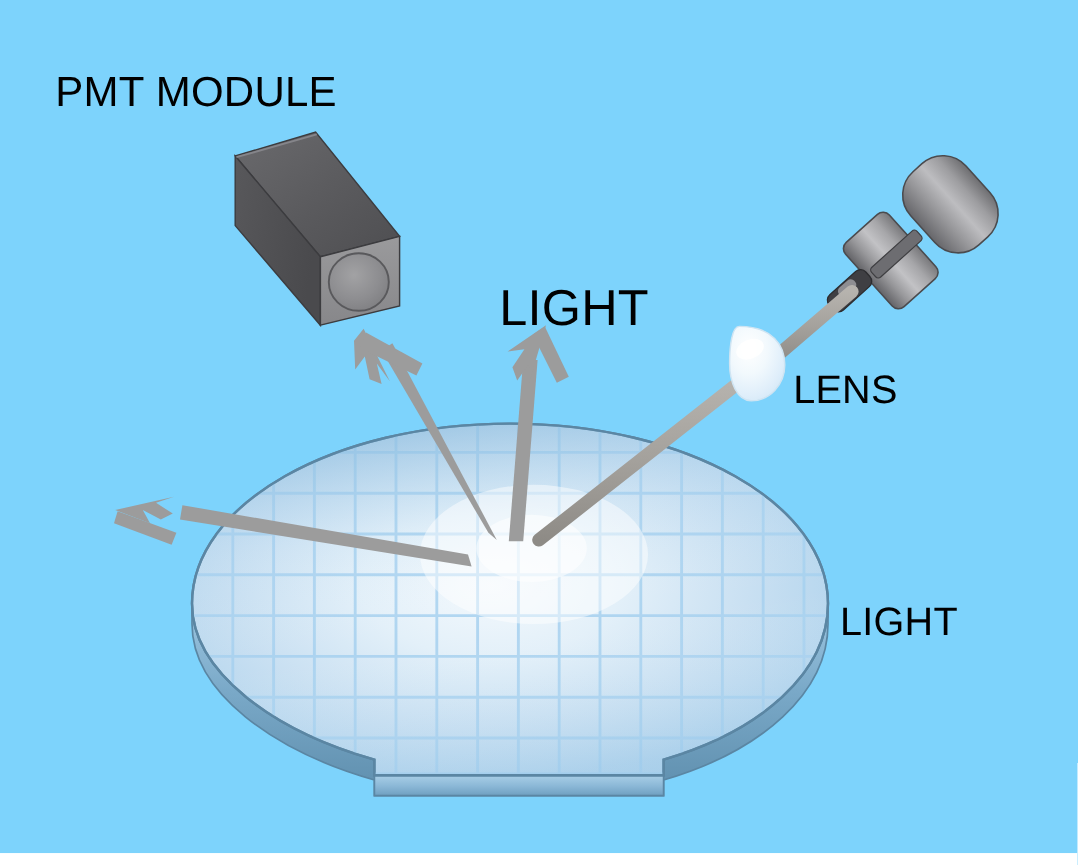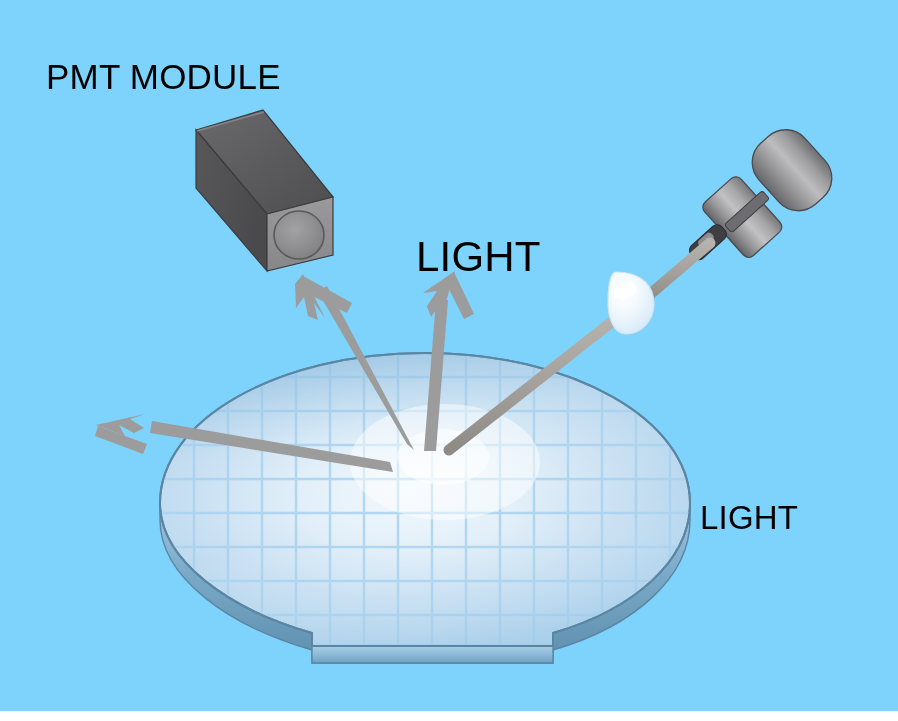--- a/index.html
+++ b/index.html
@@ -261,16 +261,17 @@
         <path d="M 98 426 L 147 444 L 143 454 L 95 436 Z"></path>
       </g>
     </g>
   </svg>
 
   <div class="lbl" id="lbl-pmt">PMT MODULE</div>
 
   <div class="lbl" id="lbl-light">LIGHT</div>
 
 
+  <div class="lbl" id="lbl-lens">LENS</div>
 
   <div class="lbl" id="lbl-wafer">LIGHT</div>
 
 </div>
 
 </body></html>

